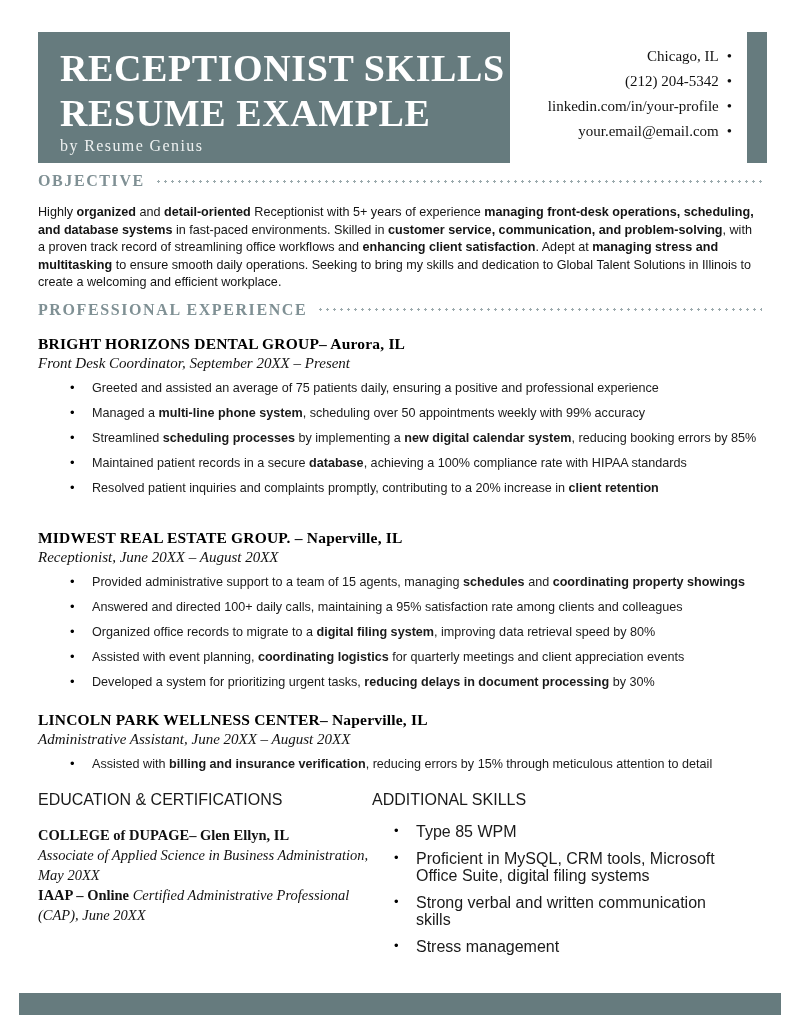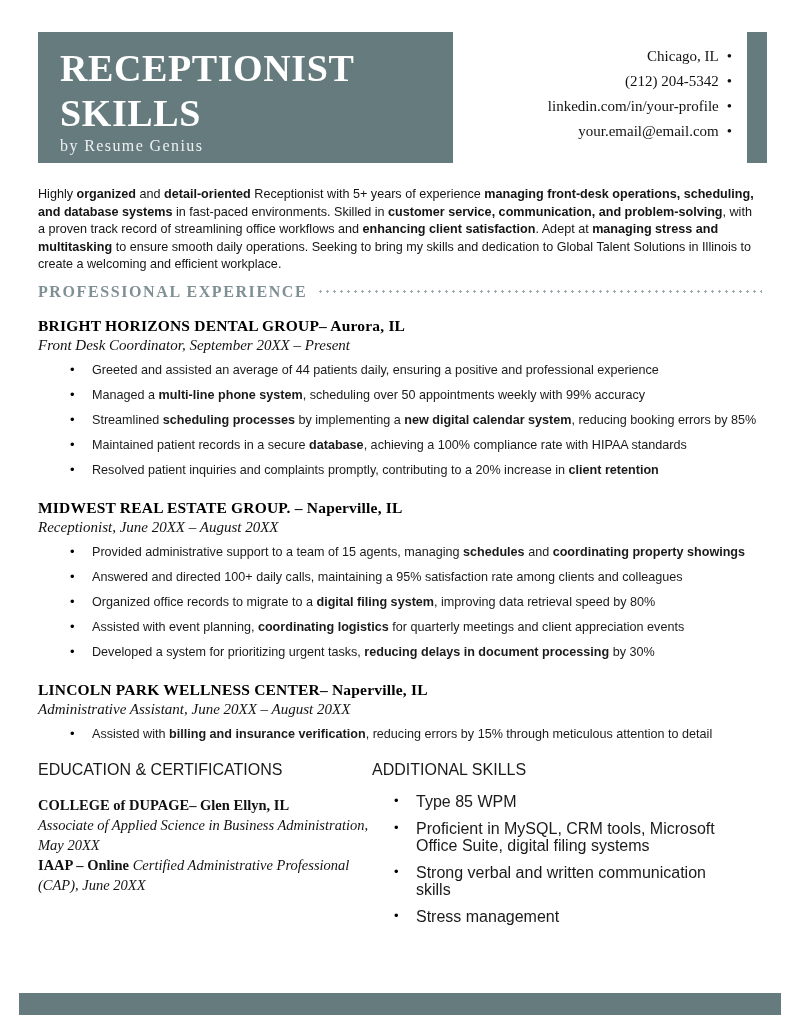--- a/index.html
+++ b/index.html
@@ -26,21 +26,21 @@
   
   .header {
     position: relative;
     height: 140px;
     margin: 32px 0 0 0;
   }
   .header-block {
     position: absolute;
     left: 38px;
     top: 0;
-    width: 415px;
+    width: 472px;
     height: 131px;
     background: #667b7e;
     box-sizing: border-box;
     padding: 14px 0 0 22px;
   }
   .title-line {
     font-family: "Liberation Serif", serif;
     color: #ffffff;
     font-weight: bold;
     font-size: 38px;
@@ -205,50 +205,55 @@
   }
 </style>
 </head>
 <body>
 
 <div class="page">
 
   <div class="header">
     <div class="header-block">
       <div class="title-line">RECEPTIONIST SKILLS</div>
+      <div class="title-line">RESUME EXAMPLE</div>
       <div class="byline">by Resume Genius</div>
     </div>
     <div class="right-bar"></div>
     <div class="contact" id="contact-list">
         <div class="contact-line"><span>Chicago, IL</span><span class="dot">•</span></div>
         <div class="contact-line"><span>(212) 204-5342</span><span class="dot">•</span></div>
         <div class="contact-line"><span>linkedin.com/in/your-profile</span><span class="dot">•</span></div>
         <div class="contact-line"><span>your.email@email.com</span><span class="dot">•</span></div>
       </div>
   </div>
 
+  <div class="section-head">
+    <span class="label">OBJECTIVE</span>
+    <span class="dots"></span>
+  </div>
   <div class="body-text" id="objective-text"><span>Highly </span><b>organized</b><span> and </span><b>detail-oriented</b><span> Receptionist with 5+ years of experience </span><b>managing front-desk operations, scheduling, and database systems</b><span> in fast-paced environments. Skilled in </span><b>customer service, communication, and problem-solving</b><span>, with a proven track record of streamlining office workflows and </span><b>enhancing client satisfaction</b><span>. Adept at </span><b>managing stress and multitasking</b><span> to ensure smooth daily operations. Seeking to bring my skills and dedication to Global Talent Solutions in Illinois to create a welcoming and efficient workplace.</span></div>
 
   <div class="section-head" style="margin-top:9px;">
     <span class="label">PROFESSIONAL EXPERIENCE</span>
     <span class="dots"></span>
   </div>
   <div id="experience-list">
       <div class="job" style="margin-top: 16px;">
         <div class="job-title">BRIGHT HORIZONS DENTAL GROUP– Aurora, IL</div>
         <div class="job-sub">Front Desk Coordinator, September 20XX – Present</div>
         <ul class="bullets">
-          <li><span>Greeted and assisted an average of 44 patients daily, ensuring a positive and professional experience</span></li>
+          <li><span>Greeted and assisted an average of 75 patients daily, ensuring a positive and professional experience</span></li>
           <li><span>Managed a </span><b>multi-line phone system</b><span>, scheduling over 50 appointments weekly with 99% accuracy</span></li>
           <li><span>Streamlined </span><b>scheduling processes</b><span> by implementing a </span><b>new digital calendar system</b><span>, reducing booking errors by 85%</span></li>
           <li><span>Maintained patient records in a secure </span><b>database</b><span>, achieving a 100% compliance rate with HIPAA standards</span></li>
           <li><span>Resolved patient inquiries and complaints promptly, contributing to a 20% increase in </span><b>client retention</b></li>
         </ul>
       </div>
-      <div class="job" style="margin-top: 20px;">
+      <div class="job" style="margin-top: 32px;">
         <div class="job-title">MIDWEST REAL ESTATE GROUP. – Naperville, IL</div>
         <div class="job-sub">Receptionist, June 20XX – August 20XX</div>
         <ul class="bullets">
           <li><span>Provided administrative support to a team of 15 agents, managing </span><b>schedules</b><span> and </span><b>coordinating property showings</b></li>
           <li><span>Answered and directed 100+ daily calls, maintaining a 95% satisfaction rate among clients and colleagues</span></li>
           <li><span>Organized office records to migrate to a </span><b>digital filing system</b><span>, improving data retrieval speed by 80%</span></li>
           <li><span>Assisted with event planning, </span><b>coordinating logistics</b><span> for quarterly meetings and client appreciation events</span></li>
           <li><span>Developed a system for prioritizing urgent tasks, </span><b>reducing delays in document processing</b><span> by 30%</span></li>
         </ul>
       </div>

